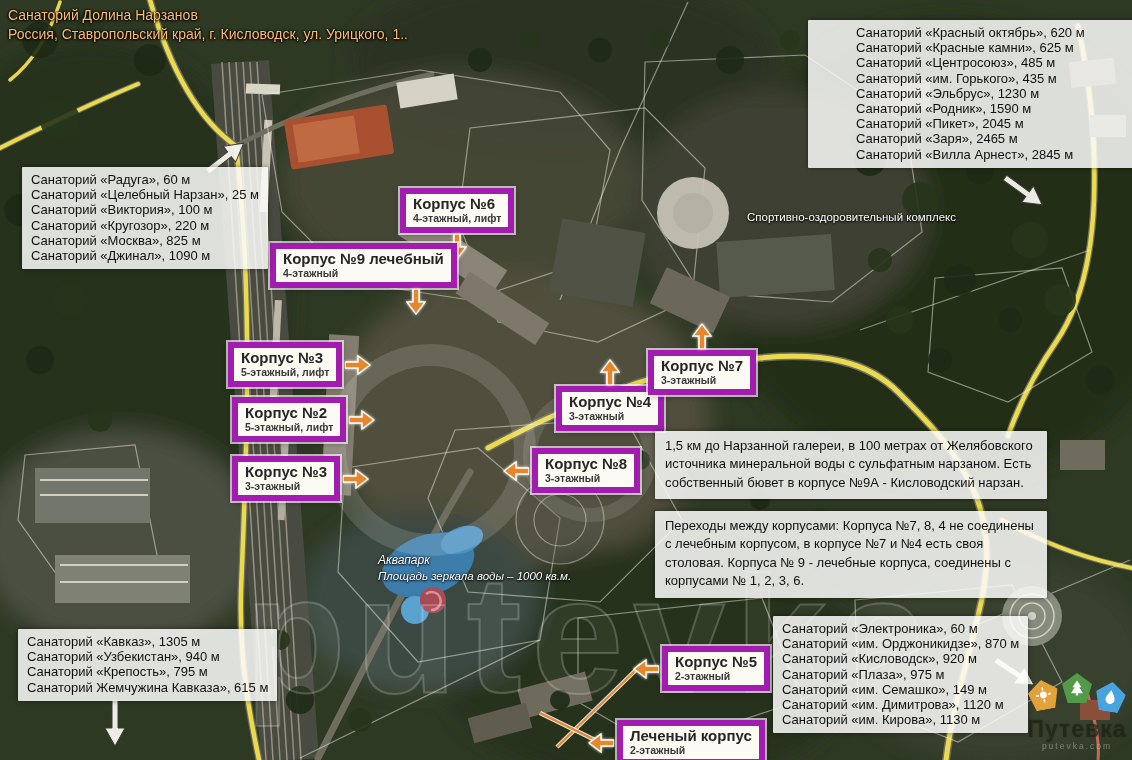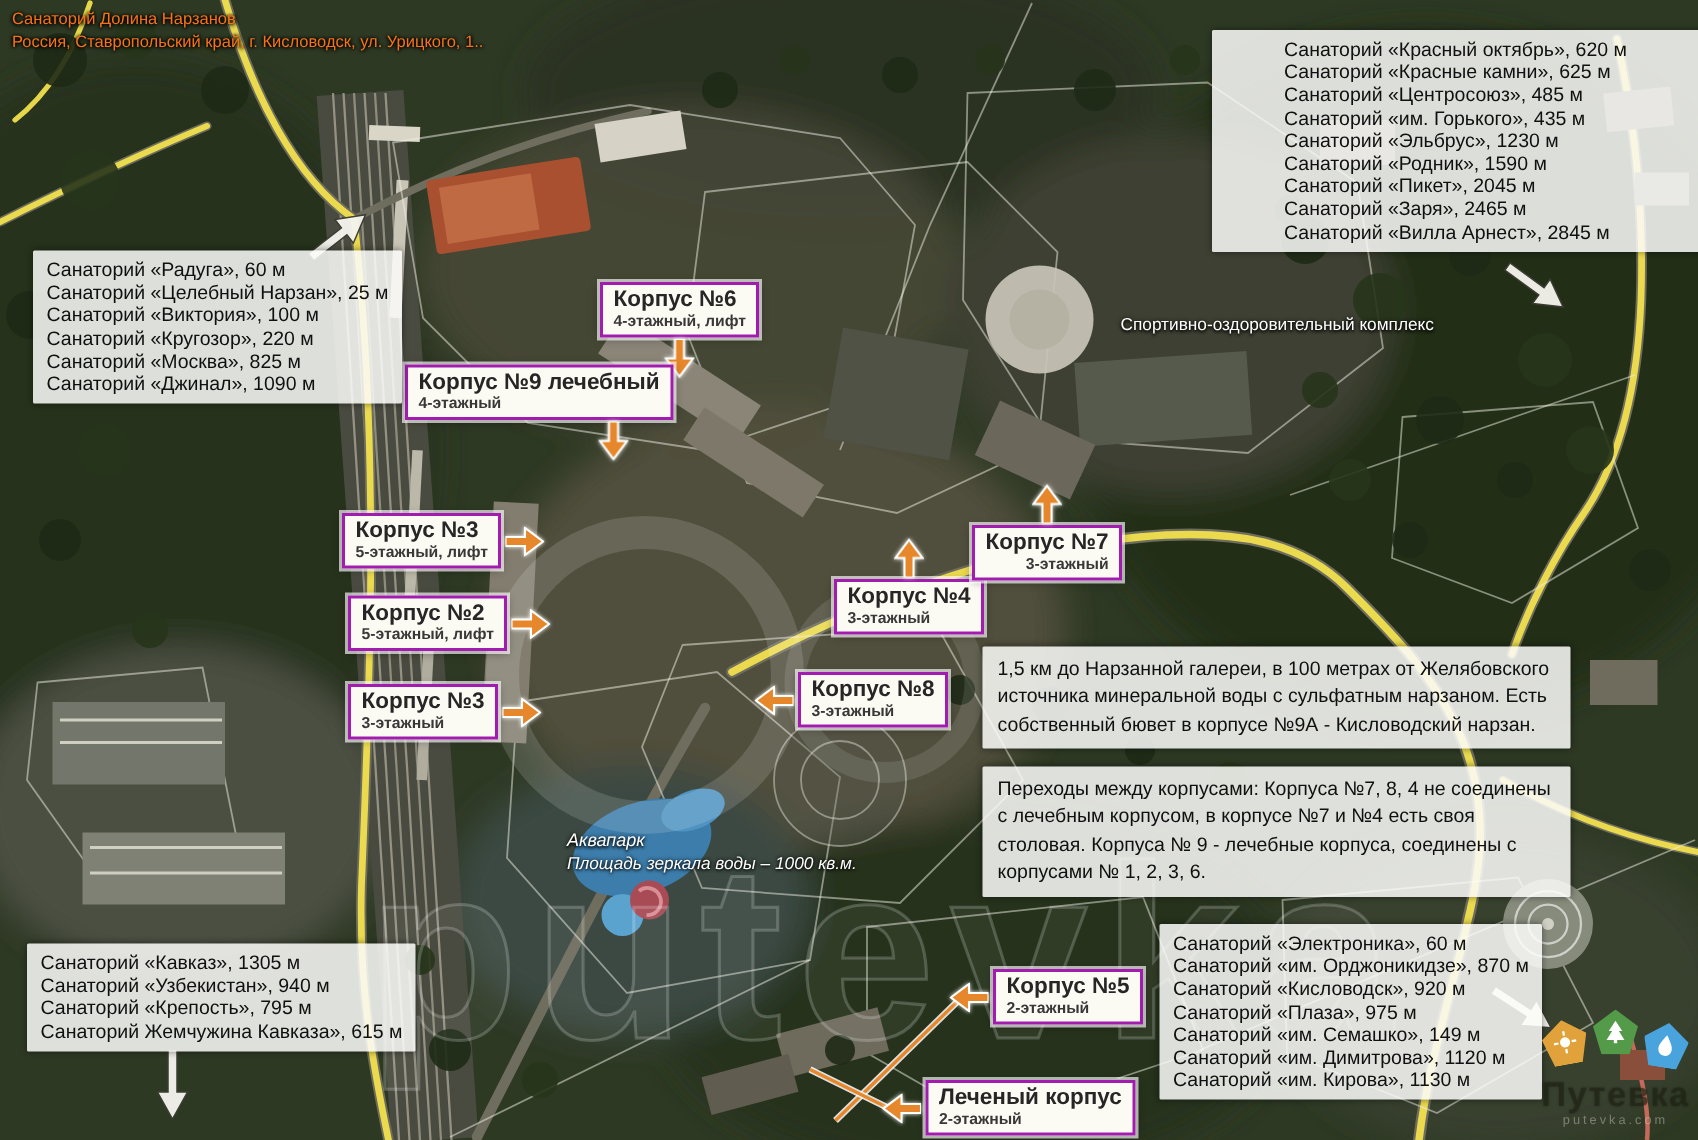--- a/index.html
+++ b/index.html
@@ -15,50 +15,50 @@
   #list-tl{left:22px;top:167px;}
   #list-tr{left:808px;top:20px;min-width:308px;padding-left:48px;}
   #list-bl{left:18px;top:629px;}
   #list-br{left:773px;top:616px;}
   .infobox{position:absolute;background:rgba(252,252,249,.86);color:#101010;
         box-shadow:0 0 5px rgba(0,0,0,.45);padding:6px 10px 7px;font-size:13px;
         line-height:1.42;width:372px;z-index:6;border-radius:1px;}
   #info-narzan{left:655px;top:431px;}
   #info-trans{left:655px;top:511px;}
   
-  #title{position:absolute;left:8px;top:6px;z-index:7;color:#f97316;font-size:11px;line-height:1.35;
+  #title{position:absolute;left:8px;top:6px;z-index:7;color:#fdba74;font-size:14px;line-height:1.35;
          text-shadow:0 1px 3px rgba(0,0,0,.95),1px 0 2px rgba(0,0,0,.8),-1px 0 2px rgba(0,0,0,.8);}
   
   .maptext{position:absolute;color:#fff;z-index:5;
          text-shadow:0 1px 2px rgba(0,0,0,.95),0 0 3px rgba(0,0,0,.85);}
   #lbl-sport{left:747px;top:211px;font-size:11.5px;}
   #lbl-aqua{left:378px;top:553px;font-size:12px;line-height:1.3;font-style:italic;}
   #lbl-aqua .sub{font-size:11.5px;}
   
   .bl{position:absolute;z-index:5;}
-  .bl .box{background:#fcfbf3;border:2px solid #a21caf;white-space:nowrap;
+  .bl .box{background:#fcfbf3;border:6px solid #a21caf;white-space:nowrap;
            box-shadow:0 0 0 2px rgba(255,255,255,.65),0 1px 6px rgba(0,0,0,.4);
            padding:1px 7px 3px;}
   .bl .t{font-size:15px;font-weight:bold;color:#262626;line-height:1.2;}
   .bl .s{font-size:10.5px;font-weight:bold;color:#383838;line-height:1.05;}
   .arr{position:absolute;width:26px;height:20px;
        filter:drop-shadow(0 0 1.5px rgba(255,255,255,.95));}
   .arr svg{width:26px;height:20px;display:block;}
   .arr polygon{fill:#e6872b;stroke:#ffffff;stroke-width:1.4;}
   .arr-right{left:100%;top:50%;margin:-10px 0 0 3px;}
   .arr-left{right:100%;top:50%;margin:-10px 3px 0 0;transform:rotate(180deg);}
   .arr-down{top:100%;left:50%;margin:4px 0 0 -13px;transform:rotate(90deg);}
   .arr-up{bottom:100%;left:50%;margin:0 0 4px -13px;transform:rotate(-90deg);}
   #bl-k6{left:400px;top:188px;}
   #bl-k9{left:270px;top:243px;} #bl-k9 .arr-down{left:78%;}
   #bl-k1{left:228px;top:342px;}
   #bl-k2{left:232px;top:397px;}
   #bl-k3{left:232px;top:456px;}
   #bl-k4{left:556px;top:386px;}
-  #bl-k7{left:648px;top:350px;text-align:right;}
+  #bl-k7{left:648px;top:350px;}
   #bl-k8{left:532px;top:448px;}
   #bl-k5{left:662px;top:646px;}
   #bl-lech{left:617px;top:720px;}
   
   #overlay{position:absolute;left:0;top:0;z-index:4;pointer-events:none;}
   
   #logo{position:absolute;left:1024px;top:672px;width:106px;text-align:center;z-index:6;}
   #badges{display:flex;justify-content:center;gap:5px;height:40px;}
   .badge{width:30px;height:30px;clip-path:polygon(50% 0,100% 37%,81% 100%,19% 100%,0 37%);
          display:flex;align-items:center;justify-content:center;}

